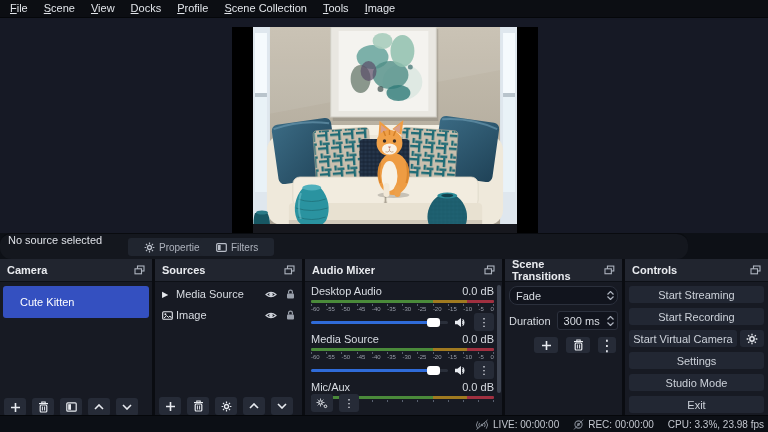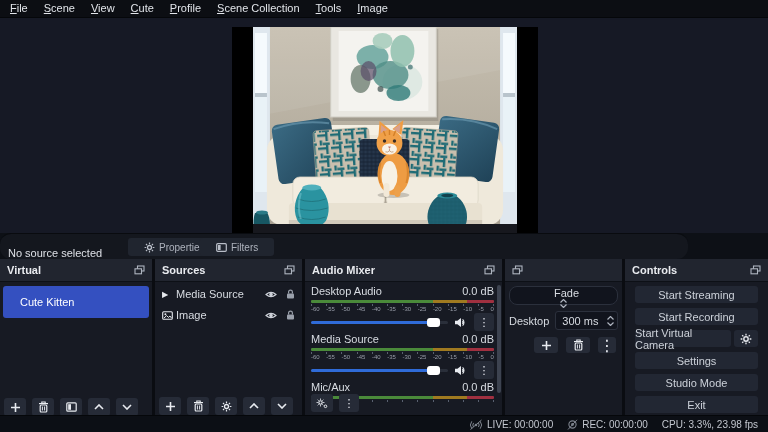--- a/index.html
+++ b/index.html
@@ -13,21 +13,21 @@
   .menu-item { display:inline-block; padding:0 8px; font-size:11px; color:#e2e5ea; line-height:17px; cursor:default; }
   .menu-item::first-letter { text-decoration:underline; }
 
   
   .preview { position:absolute; left:0; top:18px; width:768px; height:215px; background:#161925; }
   .video { position:absolute; left:232px; top:9px; width:306px; height:206px; background:#000; }
   .photo { position:absolute; left:21px; top:0; width:264px; height:206px; }
 
   
   .srcbar { position:absolute; left:0; top:233px; width:688px; height:26px; background:#14171e;
-    border-top:1px solid #090b0f; display:flex; align-items:flex-end;border-radius:11px; }
+    border-top:1px solid #090b0f; display:flex; align-items:flex-start;border-radius:11px; }
   .srcbar .status-label { font-size:11px; color:#dde0e6; margin-left:8px; }
   .tool-btn { position:absolute; top:4px; height:18px; background:#20252f; border-radius:3px;
     display:flex; align-items:center; gap:4px; padding:0 16px; font-size:10px; color:#aeb3bd; cursor:pointer; }
   .tool-btn svg { flex:none; }
   #btn-properties { left:128px; }
   #btn-filters { left:200px; }
 
   
   .docks { position:absolute; left:0; top:259px; width:768px; height:156px; background:#0a0c11; }
   .dock { position:absolute; top:0; height:156px; background:#171a23; }
@@ -68,57 +68,57 @@
   .slider { position:relative; flex:1; height:3px; border-radius:2px; background:#2a2f3a; cursor:pointer; }
   .slider .fill { width:var(--pct,90%); height:100%; background:var(--slider-blue,#2f6bd8); border-radius:2px; }
   .slider .handle { position:absolute; left:calc(var(--pct,90%) - 11px); top:-3px; width:13px; height:9px;
     background:#fff; border-radius:3px; }
   .kebab-btn { width:20px; height:18px; background:#262b37; border-radius:3px; color:#e8ebf0;
     font-size:11px; display:flex; align-items:center; justify-content:center; cursor:pointer; }
   .vscroll { position:absolute; right:1px; top:3px; width:4px; height:108px; background:#3d4350; border-radius:2px; cursor:pointer; }
 
   
   .combo { margin:4px 4px 0; height:19px; background:#11141d; border:1px solid #2b303c; border-radius:8px;
-    display:flex; align-items:center; cursor:pointer;flex-direction:column; }
+    display:flex; align-items:center; cursor:pointer; }
   .combo .combo-text { flex:1; font-size:11px; color:#d8dce2; padding-left:6px; }
   .combo .arrows { width:14px; display:flex; flex-direction:column; align-items:center; gap:1px; }
   .dur-row { display:flex; align-items:center; margin:6px 4px 0; }
   .dur-label { font-size:11px; color:#d6dae0; }
   .spin { margin-left:6px; flex:1; height:19px; background:#11141d; border:1px solid #2b303c; border-radius:3px;
     display:flex; align-items:center; }
   .spin .spin-text { flex:1; font-size:11px; color:#d8dce2; padding-left:6px; }
   .spin .arrows { width:14px; display:flex; flex-direction:column; align-items:center; gap:2px; }
   .tr-toolbar { display:flex; justify-content:flex-end; gap:8px; margin:7px 6px 0; }
   .tr-toolbar .tb-btn.sm { width:24px; height:16px; }
   .tr-toolbar .tb-btn.xs { width:18px; height:16px; }
 
   
-  .controls-body { padding:4px 10px 0; }
+  .controls-body { padding:4px 4px 0;text-align:right; }
   .ctl-row { display:flex; gap:3px; margin-bottom:5px; }
   .ctl-btn { flex:1; height:17px; background:#222733; border-radius:3px; color:#ccd1d9; font-size:11px;
     display:flex; align-items:center; justify-content:center; cursor:pointer; }
   .ctl-gear { flex:none; width:24px; }
 
   
   .statusbar { position:absolute; left:0; top:415px; width:768px; height:17px; background:#0c0f15;
     border-top:1px solid #05070a; display:flex; align-items:center; justify-content:flex-end;
-    gap:14px; padding-right:10px; font-size:10px; color:#c3c7cf; }
+    gap:14px; padding-right:4px; font-size:10px; color:#c3c7cf; }
   .status-group { display:flex; align-items:center; gap:4px; }
   .ico { display:block; }
 </style>
 </head>
 <body>
 
 <div id="app">
 
   <div class="menubar">
     <span class="menu-item">File</span>
     <span class="menu-item">Scene</span>
     <span class="menu-item">View</span>
-    <span class="menu-item">Cute</span>
+    <span class="menu-item">Docks</span>
     <span class="menu-item">Profile</span>
     <span class="menu-item">Scene Collection</span>
     <span class="menu-item">Tools</span>
     <span class="menu-item">Image</span>
   </div>
 
   <div class="preview">
     <div class="video">
       <svg class="photo" viewBox="0 0 265 206" width="264" height="206" preserveAspectRatio="none">
         <defs>
@@ -258,21 +258,21 @@
         <rect x="2" y="2" width="2.6" height="5" fill="#b9bec8"></rect>
       </svg>
       <span>Filters</span>
     </div>
   </div>
 
   <div class="docks">
 
     <div class="dock" id="dock-scenes">
       <div class="dock-head">
-        <span class="dock-title">Virtual</span>
+        <span class="dock-title">Camera</span>
         <svg class="ico" width="11" height="10" viewBox="0 0 11 10">
           <rect x="3.5" y="1" width="6.5" height="5" fill="none" stroke="#aeb4bf" stroke-width="1.1"></rect>
           <rect x="1" y="3.8" width="6.5" height="5" fill="#21252f" stroke="#aeb4bf" stroke-width="1.1"></rect>
         </svg>
       </div>
       <div class="dock-body">
         <div class="scene-item">Cute Kitten</div>
         <div class="dock-toolbar">
           <div class="tb-btn">
             <svg class="ico" width="11" height="11" viewBox="0 0 11 11">
@@ -499,39 +499,40 @@
             </svg>
           </div>
           <div class="kebab-btn">⋮</div>
         </div>
         <div class="vscroll"></div>
       </div>
     </div>
 
     <div class="dock" id="dock-transitions">
       <div class="dock-head">
+        <span class="dock-title">Scene Transitions</span>
         <svg class="ico" width="11" height="10" viewBox="0 0 11 10">
           <rect x="3.5" y="1" width="6.5" height="5" fill="none" stroke="#aeb4bf" stroke-width="1.1"></rect>
           <rect x="1" y="3.8" width="6.5" height="5" fill="#21252f" stroke="#aeb4bf" stroke-width="1.1"></rect>
         </svg>
       </div>
       <div class="dock-body">
         <div class="combo">
           <span class="combo-text">Fade</span>
           <span class="arrows">
             <svg class="ico" width="7" height="4" viewBox="0 0 7 4">
                 <polyline points="0.5,3.5 3.5,0.5 6.5,3.5" fill="none" stroke="#aeb4bf" stroke-width="1.2"></polyline>
               </svg>
             <svg class="ico" width="7" height="4" viewBox="0 0 7 4">
                 <polyline points="0.5,0.5 3.5,3.5 6.5,0.5" fill="none" stroke="#aeb4bf" stroke-width="1.2"></polyline>
               </svg>
           </span>
         </div>
         <div class="dur-row">
-          <span class="dur-label">Desktop</span>
+          <span class="dur-label">Duration</span>
           <div class="spin">
             <span class="spin-text">300 ms</span>
             <span class="arrows">
               <svg class="ico" width="7" height="4" viewBox="0 0 7 4">
                   <polyline points="0.5,3.5 3.5,0.5 6.5,3.5" fill="none" stroke="#aeb4bf" stroke-width="1.2"></polyline>
                 </svg>
               <svg class="ico" width="7" height="4" viewBox="0 0 7 4">
                   <polyline points="0.5,0.5 3.5,3.5 6.5,0.5" fill="none" stroke="#aeb4bf" stroke-width="1.2"></polyline>
                 </svg>
             </span>

